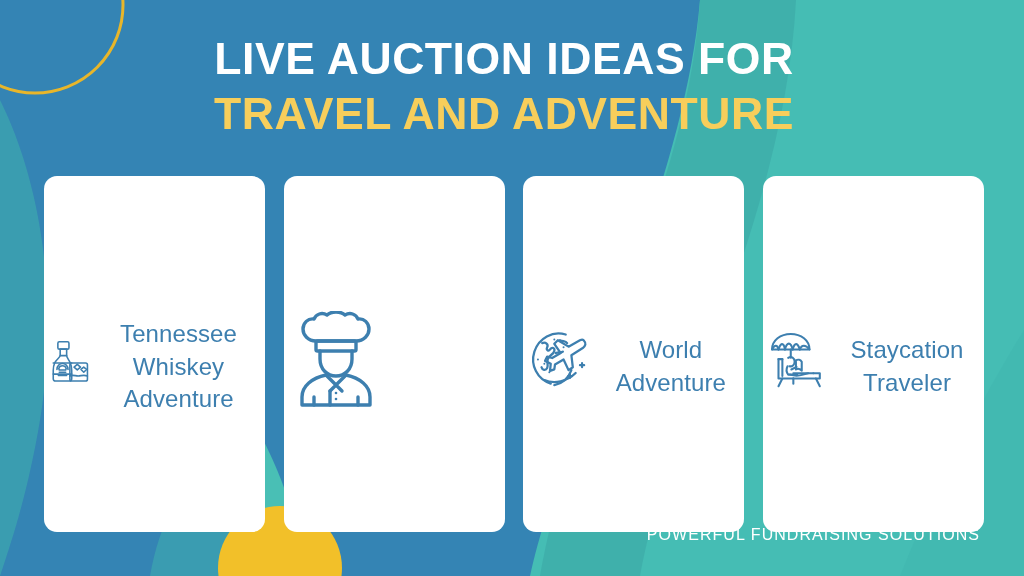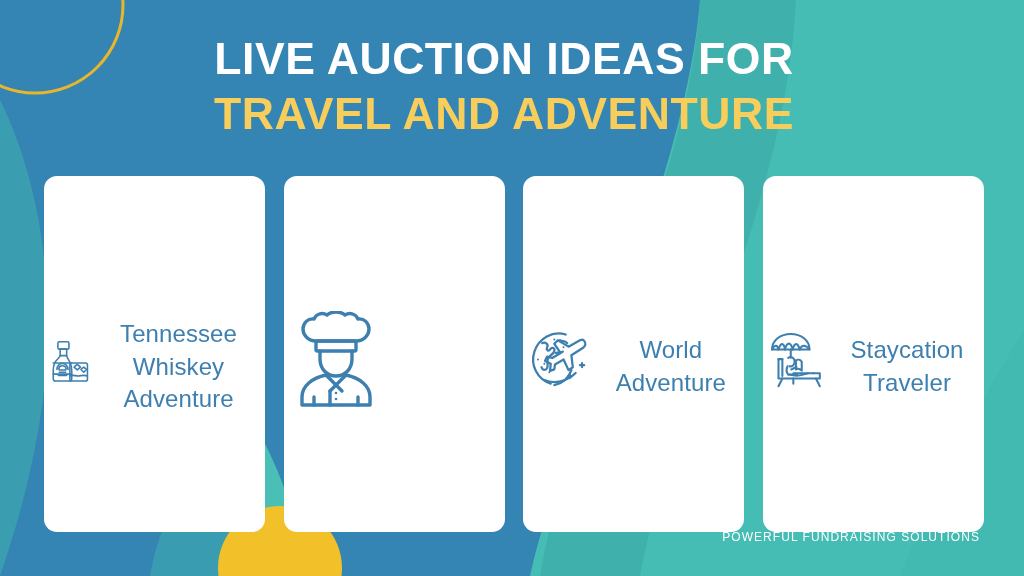--- a/index.html
+++ b/index.html
@@ -88,21 +88,21 @@
     line-height:1;
   }
   .logo-reg {
     font-size:13px;
     vertical-align:super;
     font-weight:normal;
     letter-spacing:0;
   }
   .logo-tag {
     color:#FFFFFF;
-    font-size:12px;
+    font-size:16px;
     letter-spacing:1.05px;
     margin-top:13px;
     line-height:1;
   }
 </style>
 </head>
 <body>
 
 <div id="stage">
 

